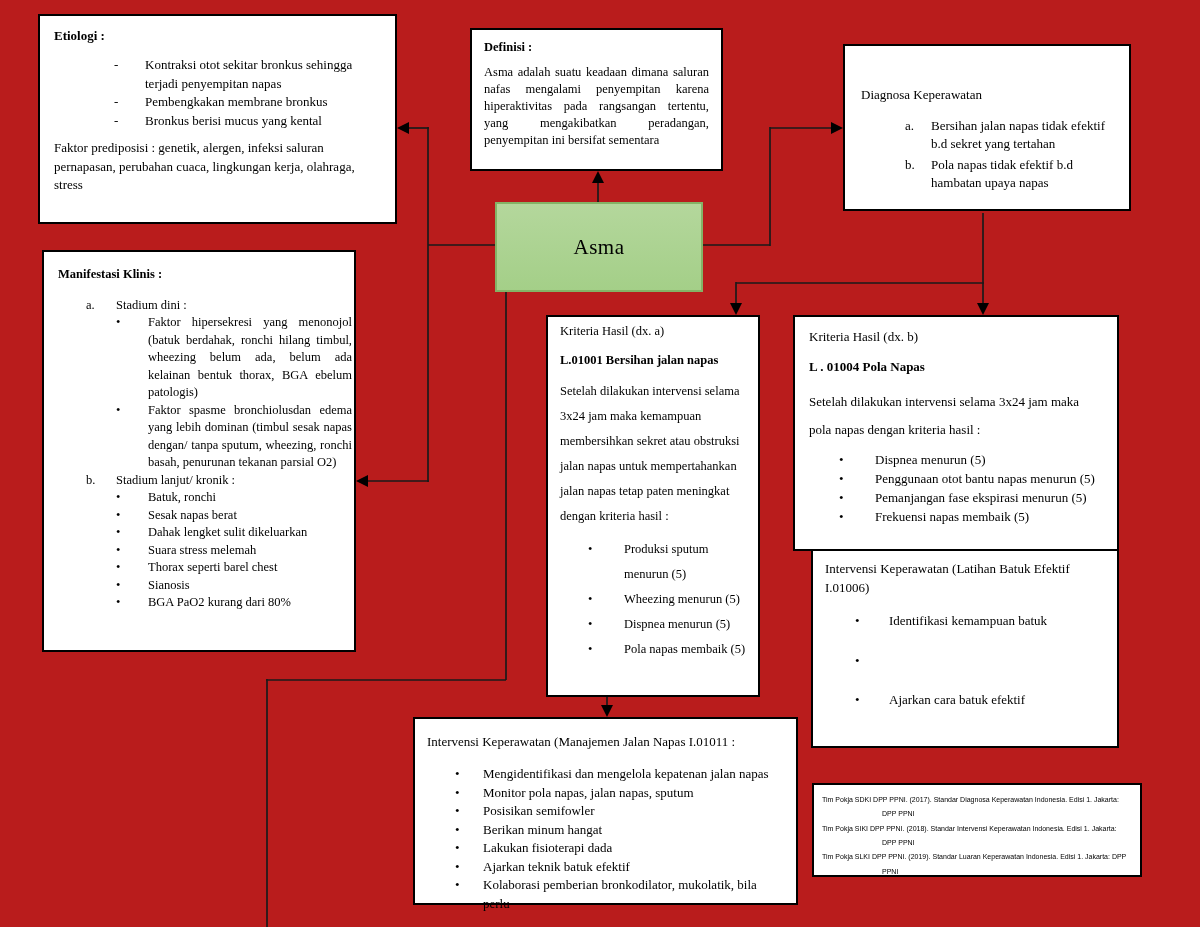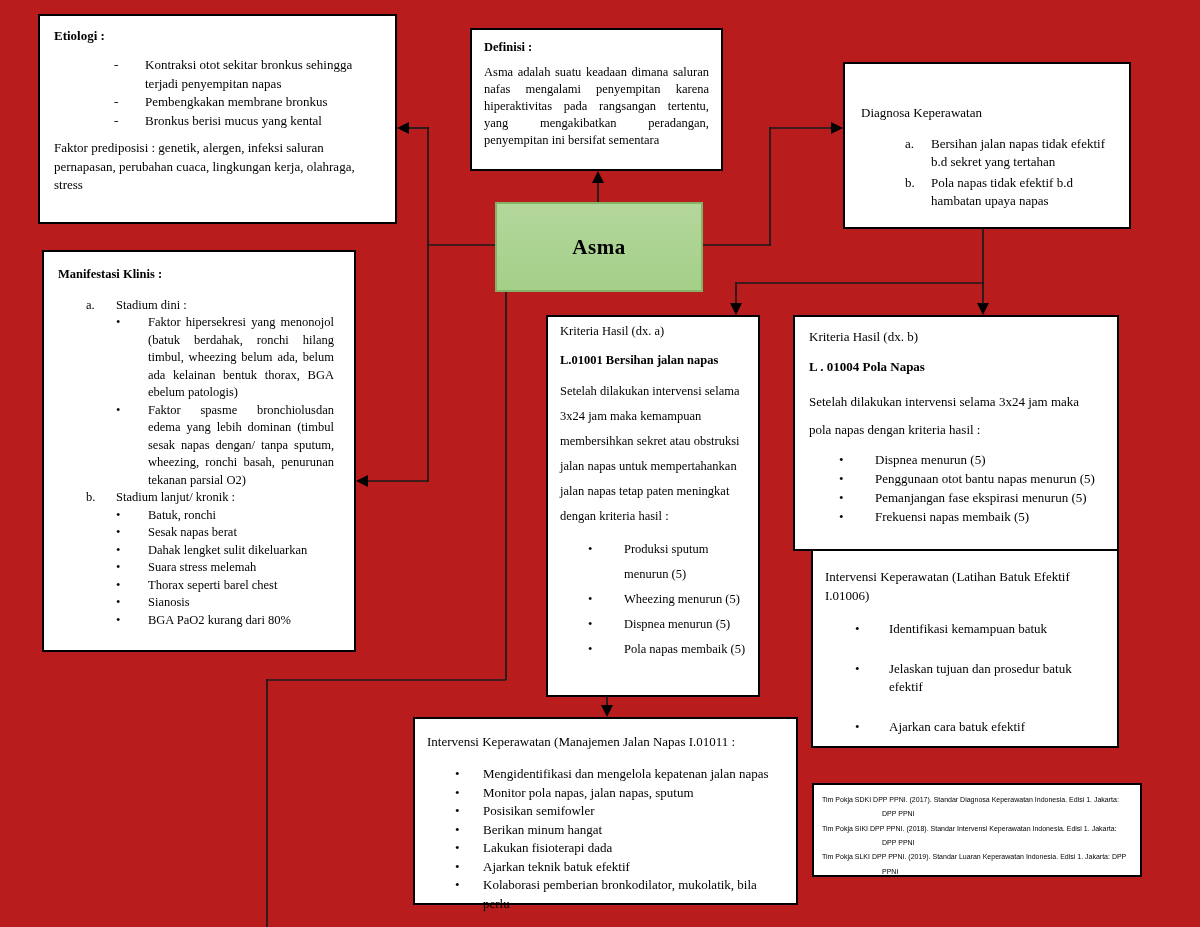--- a/index.html
+++ b/index.html
@@ -23,45 +23,45 @@
   .dash-item { display:flex; }
   .dash-item .mk { flex:none; width:31px; }
   .etiologi .footer { margin-top:9px; }
 
   
   .definisi { left:470px; top:28px; width:253px; height:143px; padding:9px 12px; font-size:12.5px; line-height:1.36; }
   .definisi .bt { margin-bottom:8px; }
   .definisi .body { text-align:justify; }
 
   
-  .diagnosa { left:843px; top:62px; width:288px; height:167px; padding:40px 12px 0 16px; font-size:13px; line-height:1.4; }
+  .diagnosa { left:843px; top:44px; width:288px; height:167px; padding:40px 12px 0 16px; font-size:13px; line-height:1.4; }
   .diagnosa .bt-title { margin-bottom:13px; font-weight:normal; }
   .alist { padding-left:44px; }
   .a-item { display:flex; margin-bottom:2px; }
   .a-item .am { flex:none; width:26px; }
 
   
-  .manifestasi { left:42px; top:250px; width:314px; height:402px; padding:14px 20px 0 14px; font-size:12.5px; line-height:1.4; }
+  .manifestasi { left:42px; top:250px; width:314px; height:402px; padding:14px 2px 0 14px; font-size:12.5px; line-height:1.4; }
   .manifestasi .bt { margin-bottom:13px; }
   .g-head { display:flex; padding-left:28px; }
   .g-head .gm { flex:none; width:30px; }
   .blist { }
   .b-item { display:flex; }
   .b-item .mk { flex:none; }
   .manifestasi .blist { padding-left:58px; }
   .manifestasi .b-item .mk { width:32px; }
   .manifestasi .just .tx { text-align:justify; }
 
   
   .asma {
     left:495px; top:202px; width:208px; height:90px;
     background:linear-gradient(180deg,#b4d79c,#a4cf88);
     border:2px solid #84b366;
     display:flex; align-items:center; justify-content:center;
-    font-size:21px; font-weight:bold; letter-spacing:0.5px;
+    font-size:21px; font-weight:normal; letter-spacing:0.5px;
   }
 
   
   .kha { left:546px; top:315px; width:214px; height:382px; padding:6px 12px; font-size:12.5px; line-height:1.4; }
   .kha .row1 { margin-bottom:11px; }
   .kha .code { margin-bottom:10px; }
   .kha .body { line-height:2.0; }
   .kha .blist { padding-left:28px; margin-top:8px; }
   .kha .b-item { line-height:2.0; }
   .kha .b-item .mk { width:36px; }
@@ -69,21 +69,21 @@
   
   .khb { left:793px; top:315px; width:326px; height:236px; padding:11px 14px; font-size:13px; line-height:1.4; }
   .khb .row1 { margin-bottom:12px; }
   .khb .code { margin-bottom:12px; }
   .khb .body { line-height:2.1; margin-bottom:8px; }
   .khb .blist { padding-left:30px; }
   .khb .b-item { line-height:1.45; }
   .khb .b-item .mk { width:36px; }
 
   
-  .latihan { left:811px; top:549px; width:308px; height:199px; padding:17px 12px; font-size:13px; line-height:1.45; overflow:hidden; }
+  .latihan { left:811px; top:549px; width:308px; height:199px; padding:9px 12px; font-size:13px; line-height:1.45; overflow:hidden; }
   .latihan .row1 { margin-bottom:14px; }
   .latihan .blist { padding-left:30px; }
   .latihan .b-item { margin-bottom:21px; }
   .latihan .b-item .mk { width:34px; }
 
   
   .manajemen { left:413px; top:717px; width:385px; height:188px; padding:14px 12px 0 12px; font-size:13px; line-height:1.42; }
   .manajemen .row1 { margin-bottom:14px; }
   .manajemen .blist { padding-left:28px; }
   .manajemen .b-item .mk { width:28px; }
@@ -310,21 +310,20 @@
     <div class="row1">Intervensi Keperawatan (Latihan Batuk Efektif I.01006)</div>
     <div class="blist">
 
         <div class="b-item">
           <span class="mk">•</span>
           <span class="tx">Identifikasi kemampuan batuk</span>
         </div>
 
         <div class="b-item">
           <span class="mk">•</span>
-          <span class="tx">Jelaskan tujuan dan prosedur batuk efektif</span>
         </div>
 
         <div class="b-item">
           <span class="mk">•</span>
           <span class="tx">Ajarkan cara batuk efektif</span>
         </div>
 
       </div>
   </div>
 

